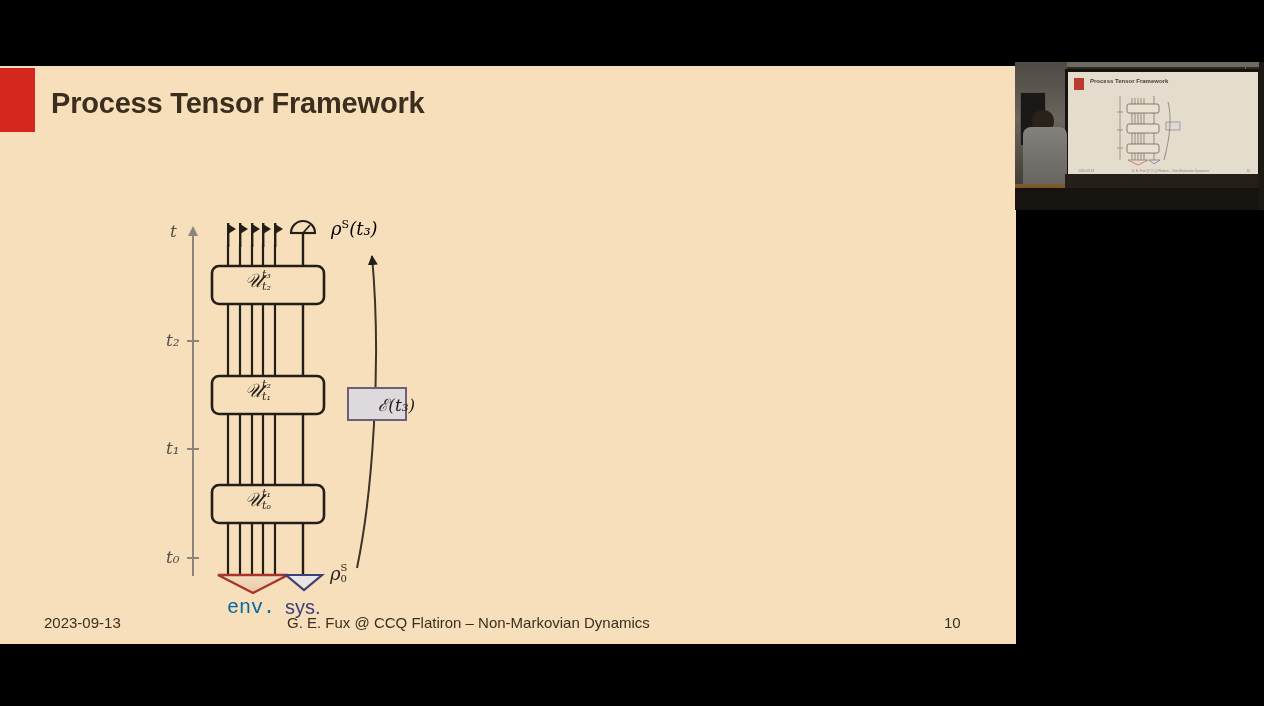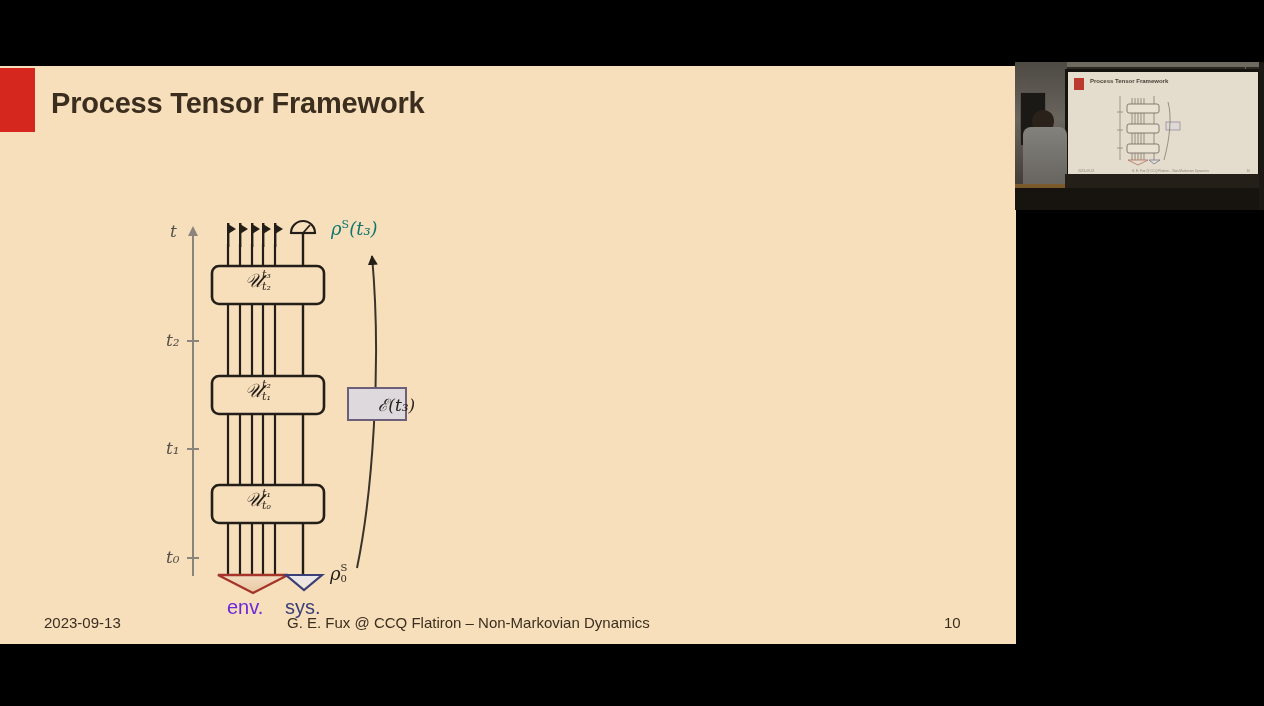--- a/index.html
+++ b/index.html
@@ -326,32 +326,32 @@
       <span>𝒰</span><span style="display:inline-block; vertical-align:top; font-size:11px; line-height:1.05;">
         <span style="display:block;">t₁</span>
         <span style="display:block;">t₀</span>
       </span>
     </div>
 
     <div style="position:absolute; left:355px; top:327px; font-family:'DejaVu Serif',serif; font-style:italic; color:#241e18; font-size:17px; white-space:nowrap;margin-left:23px;">
       <span>ℰ</span><span>(t₃)</span>
     </div>
 
-    <div style="position:absolute; left:331px; top:152px; font-family:'DejaVu Serif',serif; font-style:italic; color:#0f766e; font-size:18px; white-space:nowrap;text-align:right;">
+    <div style="position:absolute; left:331px; top:152px; font-family:'DejaVu Serif',serif; font-style:italic; color:#000000; font-size:18px; white-space:nowrap;text-align:right;">
       <span>ρ</span><span style="font-size:11px; vertical-align:super; font-style:normal;">S</span><span>(t₃)</span>
     </div>
 
     <div style="position:absolute; left:330px; top:497px; font-family:'DejaVu Serif',serif; font-style:italic; color:#241e18; font-size:18px; white-space:nowrap;">
       <span>ρ</span><span style="display:inline-block; vertical-align:top; font-size:10px; line-height:1.05; font-style:normal;">
         <span style="display:block;">S</span>
         <span style="display:block;">0</span>
       </span>
     </div>
 
-    <div style="position:absolute; left:227px; top:530px; font-size:20px; color:#6d28d9;">
+    <div style="position:absolute; left:227px; top:530px; font-size:20px; color:#0369a1;font-family:Liberation Mono, monospace;">
       <span>env.</span>
     </div>
     <div style="position:absolute; left:285px; top:530px; font-size:20px; color:#3a3f78;">
       <span>sys.</span>
     </div>
 
     <div class="footer-text" id="footer-date">2023-09-13</div>
     <div class="footer-text" id="footer-title">G. E. Fux @ CCQ Flatiron – Non-Markovian Dynamics</div>
     <div class="footer-text" id="footer-page">10</div>
   </div>

